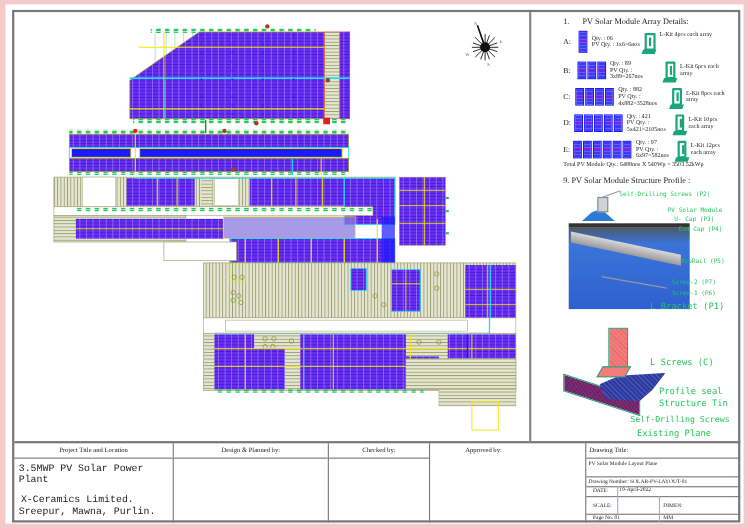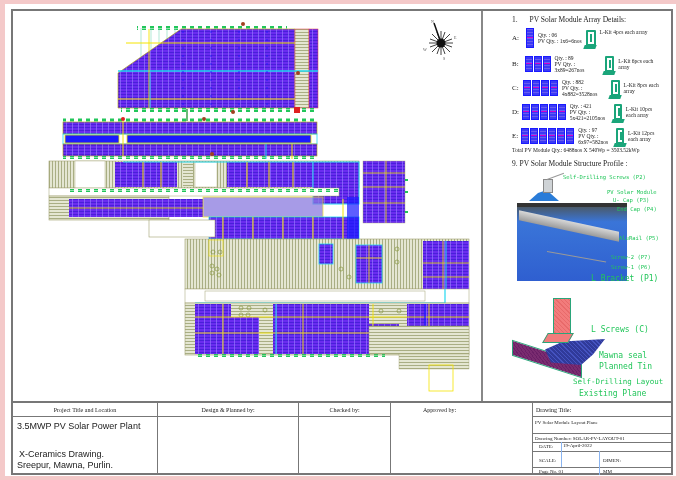--- a/index.html
+++ b/index.html
@@ -36,21 +36,21 @@
 
   .lbracket-c { position: absolute; left: 46px; top: 287px; width: 18px; height: 38px; background: repeating-linear-gradient(45deg,#f27c7c 0 2px,#e86a6a 2px 3px); border: 1px solid #2aa57a; }
   .lbracket-base { position: absolute; left: 38px; top: 322px; width: 26px; height: 10px; background: #f27c7c; border: 1px solid #2aa57a; transform: skewX(-30deg); }
   .seal { position: absolute; left: 38px; top: 328px; width: 60px; height: 26px; background: repeating-linear-gradient(45deg,#303a9a 0 2px,#4553c0 2px 3px); clip-path: polygon(0 40%, 30% 10%, 100% 0, 80% 60%, 60% 100%, 10% 90%); }
   .purlin { position: absolute; left: 5px; top: 340px; width: 70px; height: 16px; background: repeating-linear-gradient(45deg,#7a2c70 0 2px,#6a1f66 2px 3px); border: 1px solid #2aa57a; transform: skewY(18deg); }
 
   
   .tb { position: absolute; top: 392px; height: 72px; font-size: 6px; }
   .tb .hdr { height: 14px; border-bottom: 1px solid #777; text-align: center; line-height: 14px; }
   .tb-col { position: absolute; top: 0; height: 72px; border-right: 1px solid #777; }
-  .proj-line { position: absolute; font-size: 9px; font-family: Liberation Sans, sans-serif; }
+  .proj-line { position: absolute; font-size: 9px; font-family: Liberation Mono, monospace; }
   .dt { position: absolute; font-size: 5px; }
   .dt-line { position: absolute; height: 1px; background: #777; }
   .dt-vline { position: absolute; width: 1px; background: #8ab4f0; }
 </style>
 </head>
 <body>
 
 <div class="sheet">
   <div class="frame">
 
@@ -370,33 +370,33 @@
       <div class="leader" style="left:40px; top:240px; width:60px; transform:rotate(10deg);"></div>
 
       <div>
         <div class="purlin"></div>
         <div class="seal"></div>
         <div class="lbracket-c"></div>
         <div class="lbracket-base"></div>
       </div>
 
       <div class="lbl-green" style="left:84px; top:314px; font-size:8px;">L Screws (C)</div>
-      <div class="lbl-green" style="left:92px; top:340px; font-size:8px;">Mawna seal</div>
-      <div class="lbl-green" style="left:92px; top:351px; font-size:8px;">Planned Tin</div>
-      <div class="lbl-green" style="left:66px; top:366px; font-size:7.5px;">Self-Drilling Layout</div>
+      <div class="lbl-green" style="left:92px; top:340px; font-size:8px;">Profile seal</div>
+      <div class="lbl-green" style="left:92px; top:351px; font-size:8px;">Structure Tin</div>
+      <div class="lbl-green" style="left:66px; top:366px; font-size:7.5px;">Self-Drilling Screws</div>
       <div class="lbl-green" style="left:72px; top:378px; font-size:8px;">Existing Plane</div>
     </div>
 
     <div class="hr-bottom"></div>
 
     <div class="tb" style="left:0; width:660px;">
       <div class="tb-col" style="left:0; width:145px;">
         <div class="hdr">Project Title and Location</div>
         <div class="proj-line" style="left:4px; top:18px;">3.5MWP PV Solar Power Plant</div>
-        <div class="proj-line" style="left:6px; top:46px;">X-Ceramics Drawing.</div>
+        <div class="proj-line" style="left:6px; top:46px;">X-Ceramics Limited.</div>
         <div class="proj-line" style="left:4px; top:57px;">Sreepur, Mawna, Purlin.</div>
       </div>
       <div class="tb-col" style="left:145px; width:141px;">
         <div class="hdr">Design &amp; Planned by:</div>
       </div>
       <div class="tb-col" style="left:286px; width:92px;">
         <div class="hdr">Checked by:</div>
       </div>
       <div class="tb-col" style="left:378px; width:142px;">
         <div class="hdr" style="text-align:left; padding-left:32px; border-bottom:none;">Approved by:</div>

